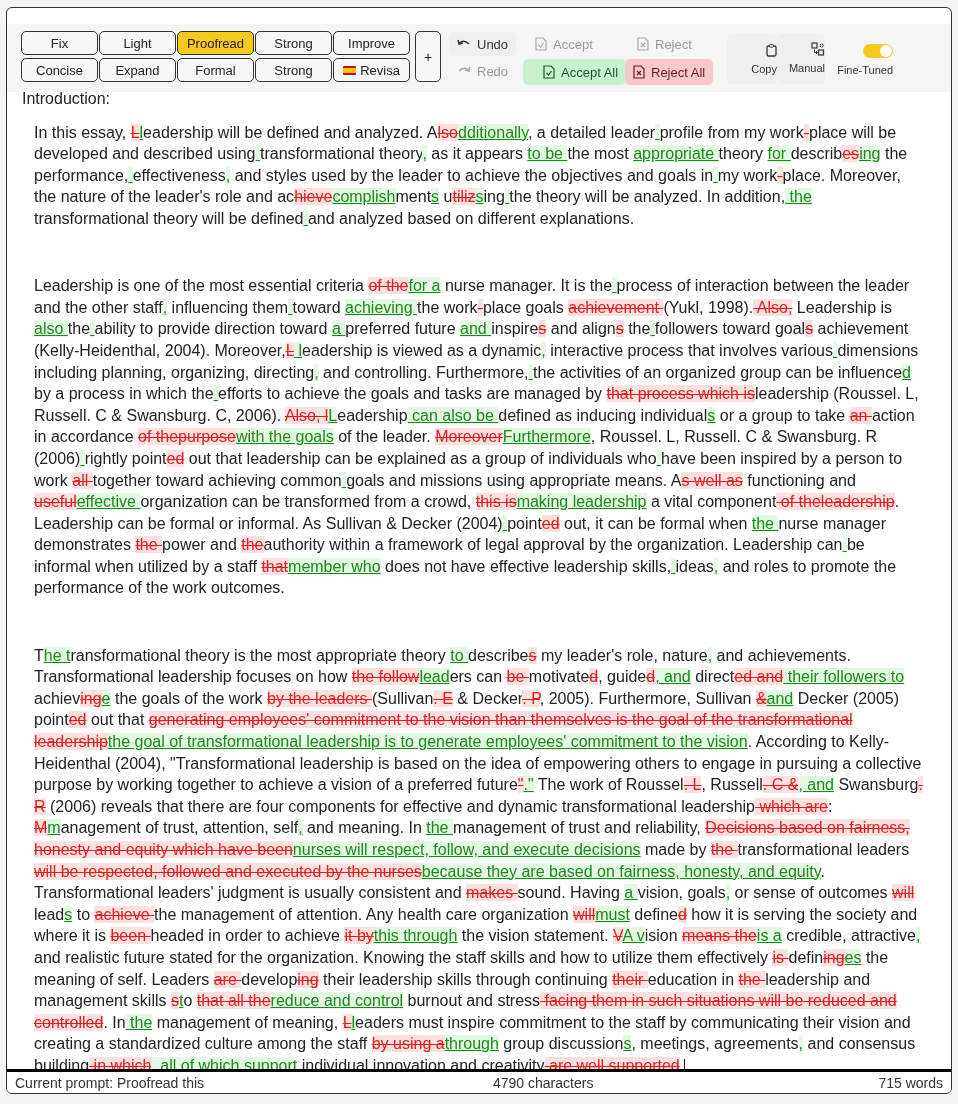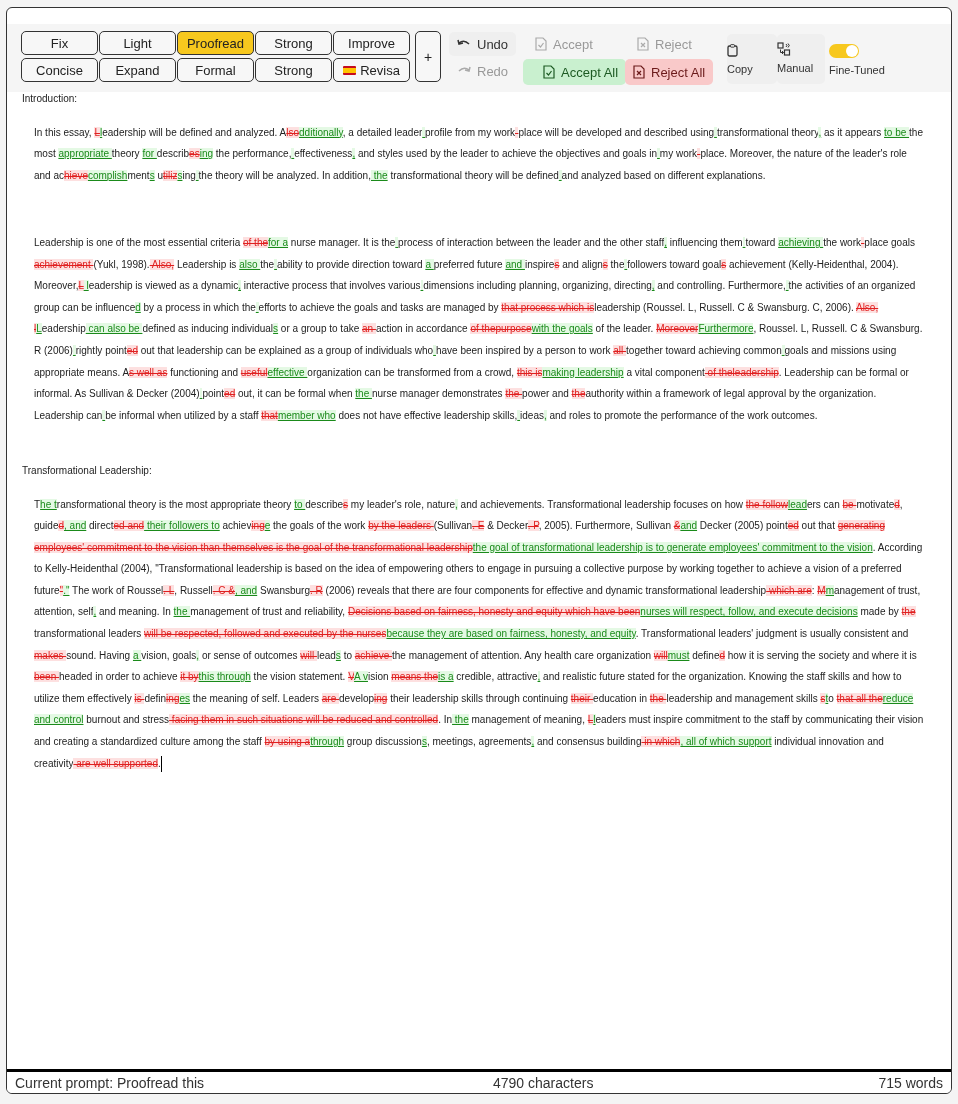--- a/index.html
+++ b/index.html
@@ -10,25 +10,25 @@
   .preset { border:1px solid #333; border-radius:5px; background:#f7f7f7; font-size:13px; display:flex; align-items:center; justify-content:center; color:#222; cursor:pointer; box-sizing:border-box; }
   .preset.active { background:#f7c81e; }
   .flag { display:inline-block; width:13px; height:9px; background:linear-gradient(#c60b1e 0 25%, #ffc400 25% 75%, #c60b1e 75%); margin-right:4px; vertical-align:middle; border-radius:1px; }
   .plus-btn { position:absolute; left:408px; top:7px; width:26px; height:51px; border:1px solid #333; border-radius:5px; background:#f7f7f7; display:flex; align-items:center; justify-content:center; font-size:14px; box-sizing:border-box; }
   .tb-btn { position:absolute; display:flex; align-items:center; gap:6px; font-size:13px; border-radius:5px; padding:0 8px; height:24px; box-sizing:border-box; }
   .tb-btn.dim { color:#999; }
   .tb-btn.dark { color:#333; }
   .tb-btn.green { background:#c9f0cf; color:#1d5a23; }
   .tb-btn.red { background:#f9c9c9; color:#6b1a1a; }
   .tb-btn.undo { background:#efefef; }
-  .icon-col { position:absolute; top:10px; width:50px; height:50px; display:flex; flex-direction:column; align-items:flex-start; justify-content:flex-start; font-size:11px; color:#333; gap:6px; }
+  .icon-col { position:absolute; top:10px; width:50px; height:50px; display:flex; flex-direction:column; align-items:flex-end; justify-content:flex-start; font-size:11px; color:#333; gap:6px; }
   .icon-col.bg { background:#efefef; border-radius:5px; }
   .toggle { width:30px; height:14px; border-radius:7px; background:#f7c81e; position:relative; margin-top:2px; }
   .toggle::after { content:""; position:absolute; right:1px; top:1px; width:12px; height:12px; border-radius:50%; background:#fff; }
-  .editor { position:absolute; left:15px; top:80px; width:915px; font-size:10px; line-height:21.6px; color:#222; }
+  .editor { position:absolute; left:15px; top:80px; width:915px; font-size:16px; line-height:21.6px; color:#222; }
   .para { margin:12px; white-space:normal; }
   .heading { margin:0; }
   .gap { height:21.6px; }
   .del { color:#e02020; text-decoration:line-through; background:#fde0e0; }
   .ins { color:#1a8a1a; text-decoration:underline; background:#e4f9e4; }
   .caret { display:inline-block; width:1px; height:16px; background:#000; vertical-align:middle; }
   .status { position:absolute; left:0; bottom:0; width:944px; height:24px; border-top:3px solid #000000; font-size:14px; color:#333; display:flex; align-items:center; justify-content:space-between; padding:0 8px; box-sizing:border-box; background:#fff; font-family:"Liberation Sans", sans-serif; }
   .status .mid { position:absolute; left:486px; }
   svg { display:block; }
 </style>
@@ -157,21 +157,20 @@
       <span>Fine-Tuned</span>
     </div>
   </div>
 
   <div class="editor" id="editor">
       <div class="heading">Introduction:</div>
       <div class="para"><span>In this essay, </span><span class="del">L</span><span class="ins">l</span><span>eadership will be defined and analyzed. A</span><span class="del">lso</span><span class="ins">dditionally</span><span>, a detailed leader</span><span class="ins"> </span><span>profile from my work</span><span class="del">-</span><span>place will be developed and described using</span><span class="ins"> </span><span>transformational theory</span><span class="ins">,</span><span> as it appears </span><span class="ins">to be </span><span>the most </span><span class="ins">appropriate </span><span>theory </span><span class="ins">for </span><span>describ</span><span class="del">es</span><span class="ins">ing</span><span> the performance,</span><span class="ins"> </span><span> effectiveness</span><span class="ins">,</span><span> and styles used by the leader to achieve the objectives and goals in</span><span class="ins"> </span><span>my work</span><span class="del">-</span><span>place. Moreover, the nature of the leader's role and ac</span><span class="del">hieve</span><span class="ins">complish</span><span>ment</span><span class="ins">s</span><span> u</span><span class="del">tiliz</span><span class="ins">s</span><span>ing</span><span class="ins"> </span><span>the theory will be analyzed. In addition,</span><span class="ins"> the</span><span> transformational theory will be defined</span><span class="ins"> </span><span> and analyzed based on different explanations.</span></div>
       <div class="gap"></div>
       <div class="para"><span>Leadership is one of the most essential criteria </span><span class="del">of the</span><span class="ins">for a</span><span> nurse manager. It is the</span><span class="ins"> </span><span>process of interaction between the leader and the other staff</span><span class="ins">,</span><span> influencing them</span><span class="ins"> </span><span>toward </span><span class="ins">achieving </span><span>the work</span><span class="del">-</span><span>place goals </span><span class="del">achievement </span><span>(Yukl, 1998).</span><span class="del"> Also,</span><span> Leadership is </span><span class="ins">also </span><span>the</span><span class="ins"> </span><span>ability to provide direction toward </span><span class="ins">a </span><span>preferred future </span><span class="ins">and </span><span>inspire</span><span class="del">s</span><span> and align</span><span class="del">s</span><span> the</span><span class="ins"> </span><span>followers toward goal</span><span class="del">s</span><span> achievement (Kelly-Heidenthal, 2004). Moreover,</span><span class="del">L</span><span class="ins"> l</span><span>eadership is viewed as a dynamic</span><span class="ins">,</span><span> interactive process that involves various</span><span class="ins"> </span><span>dimensions including planning, organizing, directing</span><span class="ins">,</span><span> and controlling. Furthermore,</span><span class="ins"> </span><span>the activities of an organized group can be influence</span><span class="ins">d</span><span> by a process in which the</span><span class="ins"> </span><span>efforts to achieve the goals and tasks are managed by </span><span class="del">that process which is</span><span>leadership (Roussel. L, Russell. C &amp; Swansburg. C, 2006). </span><span class="del">Also, l</span><span class="ins">L</span><span>eadership</span><span class="ins"> can also be </span><span>defined as inducing individual</span><span class="ins">s</span><span> or a group to take </span><span class="del">an </span><span>action in accordance </span><span class="del">of thepurpose</span><span class="ins">with the goals</span><span> of the leader. </span><span class="del">Moreover</span><span class="ins">Furthermore</span><span>, Roussel. L, Russell. C &amp; Swansburg. R (2006)</span><span class="ins"> </span><span>rightly point</span><span class="del">ed</span><span> out that leadership can be explained as a group of individuals who</span><span class="ins"> </span><span>have been inspired by a person to work </span><span class="del">all </span><span>together toward achieving common</span><span class="ins"> </span><span>goals and missions using appropriate means. A</span><span class="del">s well as</span><span> functioning and </span><span class="del">useful</span><span class="ins">effective </span><span>organization can be transformed from a crowd, </span><span class="del">this is</span><span class="ins">making leadership</span><span> a vital component</span><span class="del"> of theleadership</span><span>. Leadership can be formal or informal. As Sullivan &amp; Decker (2004)</span><span class="ins"> </span><span>point</span><span class="del">ed</span><span> out, it can be formal when </span><span class="ins">the </span><span>nurse manager demonstrates </span><span class="del">the </span><span>power and </span><span class="del">the</span><span>authority within a framework of legal approval by the organization. Leadership can</span><span class="ins"> </span><span>be informal when utilized by a staff </span><span class="del">that</span><span class="ins">member who</span><span> does not have effective leadership skills,</span><span class="ins"> </span><span>ideas</span><span class="ins">,</span><span> and roles to promote the performance of the work outcomes.</span></div>
       <div class="gap"></div>
-      <div class="heading">Transformational Leadership:</div>
       <div class="para"><span>T</span><span class="ins">he t</span><span>ransformational theory is the most appropriate theory </span><span class="ins">to </span><span>describe</span><span class="del">s</span><span> my leader's role, nature</span><span class="ins">,</span><span> and achievements. Transformational leadership focuses on how </span><span class="del">the follow</span><span class="ins">lead</span><span>ers can </span><span class="del">be </span><span>motivate</span><span class="del">d</span><span>, guide</span><span class="del">d</span><span class="ins">, and</span><span> direct</span><span class="del">ed and</span><span class="ins"> their followers to</span><span> achiev</span><span class="del">ing</span><span class="ins">e</span><span> the goals of the work </span><span class="del">by the leaders </span><span>(Sullivan</span><span class="del">. E</span><span> &amp; Decker</span><span class="del">. P</span><span>, 2005). Furthermore, Sullivan </span><span class="del">&amp;</span><span class="ins">and</span><span> Decker (2005) point</span><span class="del">ed</span><span> out that </span><span class="del">generating employees' commitment to the vision than themselves is the goal of the transformational leadership</span><span class="ins">the goal of transformational leadership is to generate employees' commitment to the vision</span><span>. According to Kelly-Heidenthal (2004), "Transformational leadership is based on the idea of empowering others to engage in pursuing a collective purpose by working together to achieve a vision of a preferred future</span><span class="del">"</span><span class="ins">."</span><span> The work of Roussel</span><span class="del">. L</span><span>, Russell</span><span class="del">. C &amp;</span><span class="ins">, and</span><span> Swansburg</span><span class="del">. R</span><span> (2006) reveals that there are four components for effective and dynamic transformational leadership</span><span class="del"> which are</span><span>: </span><span class="del">M</span><span class="ins">m</span><span>anagement of trust, attention, self</span><span class="ins">,</span><span> and meaning. In </span><span class="ins">the </span><span>management of trust and reliability, </span><span class="del">Decisions based on fairness, honesty and equity which have been</span><span class="ins">nurses will respect, follow, and execute decisions</span><span> made by </span><span class="del">the </span><span>transformational leaders </span><span class="del">will be respected, followed and executed by the nurses</span><span class="ins">because they are based on fairness, honesty, and equity</span><span>. Transformational leaders' judgment is usually consistent and </span><span class="del">makes </span><span>sound. Having </span><span class="ins">a </span><span>vision, goals</span><span class="ins">,</span><span> or sense of outcomes </span><span class="del">will </span><span>lead</span><span class="ins">s</span><span> to </span><span class="del">achieve </span><span>the management of attention. Any health care organization </span><span class="del">will</span><span class="ins">must</span><span> define</span><span class="del">d</span><span> how it is serving the society and where it is </span><span class="del">been </span><span>headed in order to achieve </span><span class="del">it by</span><span class="ins">this through</span><span> the vision statement. </span><span class="del">V</span><span class="ins">A v</span><span>ision </span><span class="del">means the</span><span class="ins">is a</span><span> credible, attractive</span><span class="ins">,</span><span> and realistic future stated for the organization. Knowing the staff skills and how to utilize them effectively </span><span class="del">is </span><span>defin</span><span class="del">ing</span><span class="ins">es</span><span> the meaning of self. Leaders </span><span class="del">are </span><span>develop</span><span class="del">ing</span><span> their leadership skills through continuing </span><span class="del">their </span><span>education in </span><span class="del">the </span><span>leadership and management skills </span><span class="del">s</span><span class="ins">t</span><span>o </span><span class="del">that all the</span><span class="ins">reduce and control</span><span> burnout and stress</span><span class="del"> facing them in such situations will be reduced and controlled</span><span>. In</span><span class="ins"> the</span><span> management of meaning, </span><span class="del">L</span><span class="ins">l</span><span>eaders must inspire commitment to the staff by communicating their vision and creating a standardized culture among the staff </span><span class="del">by using a</span><span class="ins">through</span><span> group discussion</span><span class="ins">s</span><span>, meetings, agreements</span><span class="ins">,</span><span> and consensus building</span><span class="del"> in which</span><span class="ins">, all of which support</span><span> individual innovation and creativity</span><span class="del"> are well supported</span><span>.</span><span class="caret"></span></div>
     </div>
 
   <div class="status">
     <span>Current prompt: Proofread this</span>
     <span class="mid">4790 characters</span>
     <span>715 words</span>
   </div>
 </div>
 

